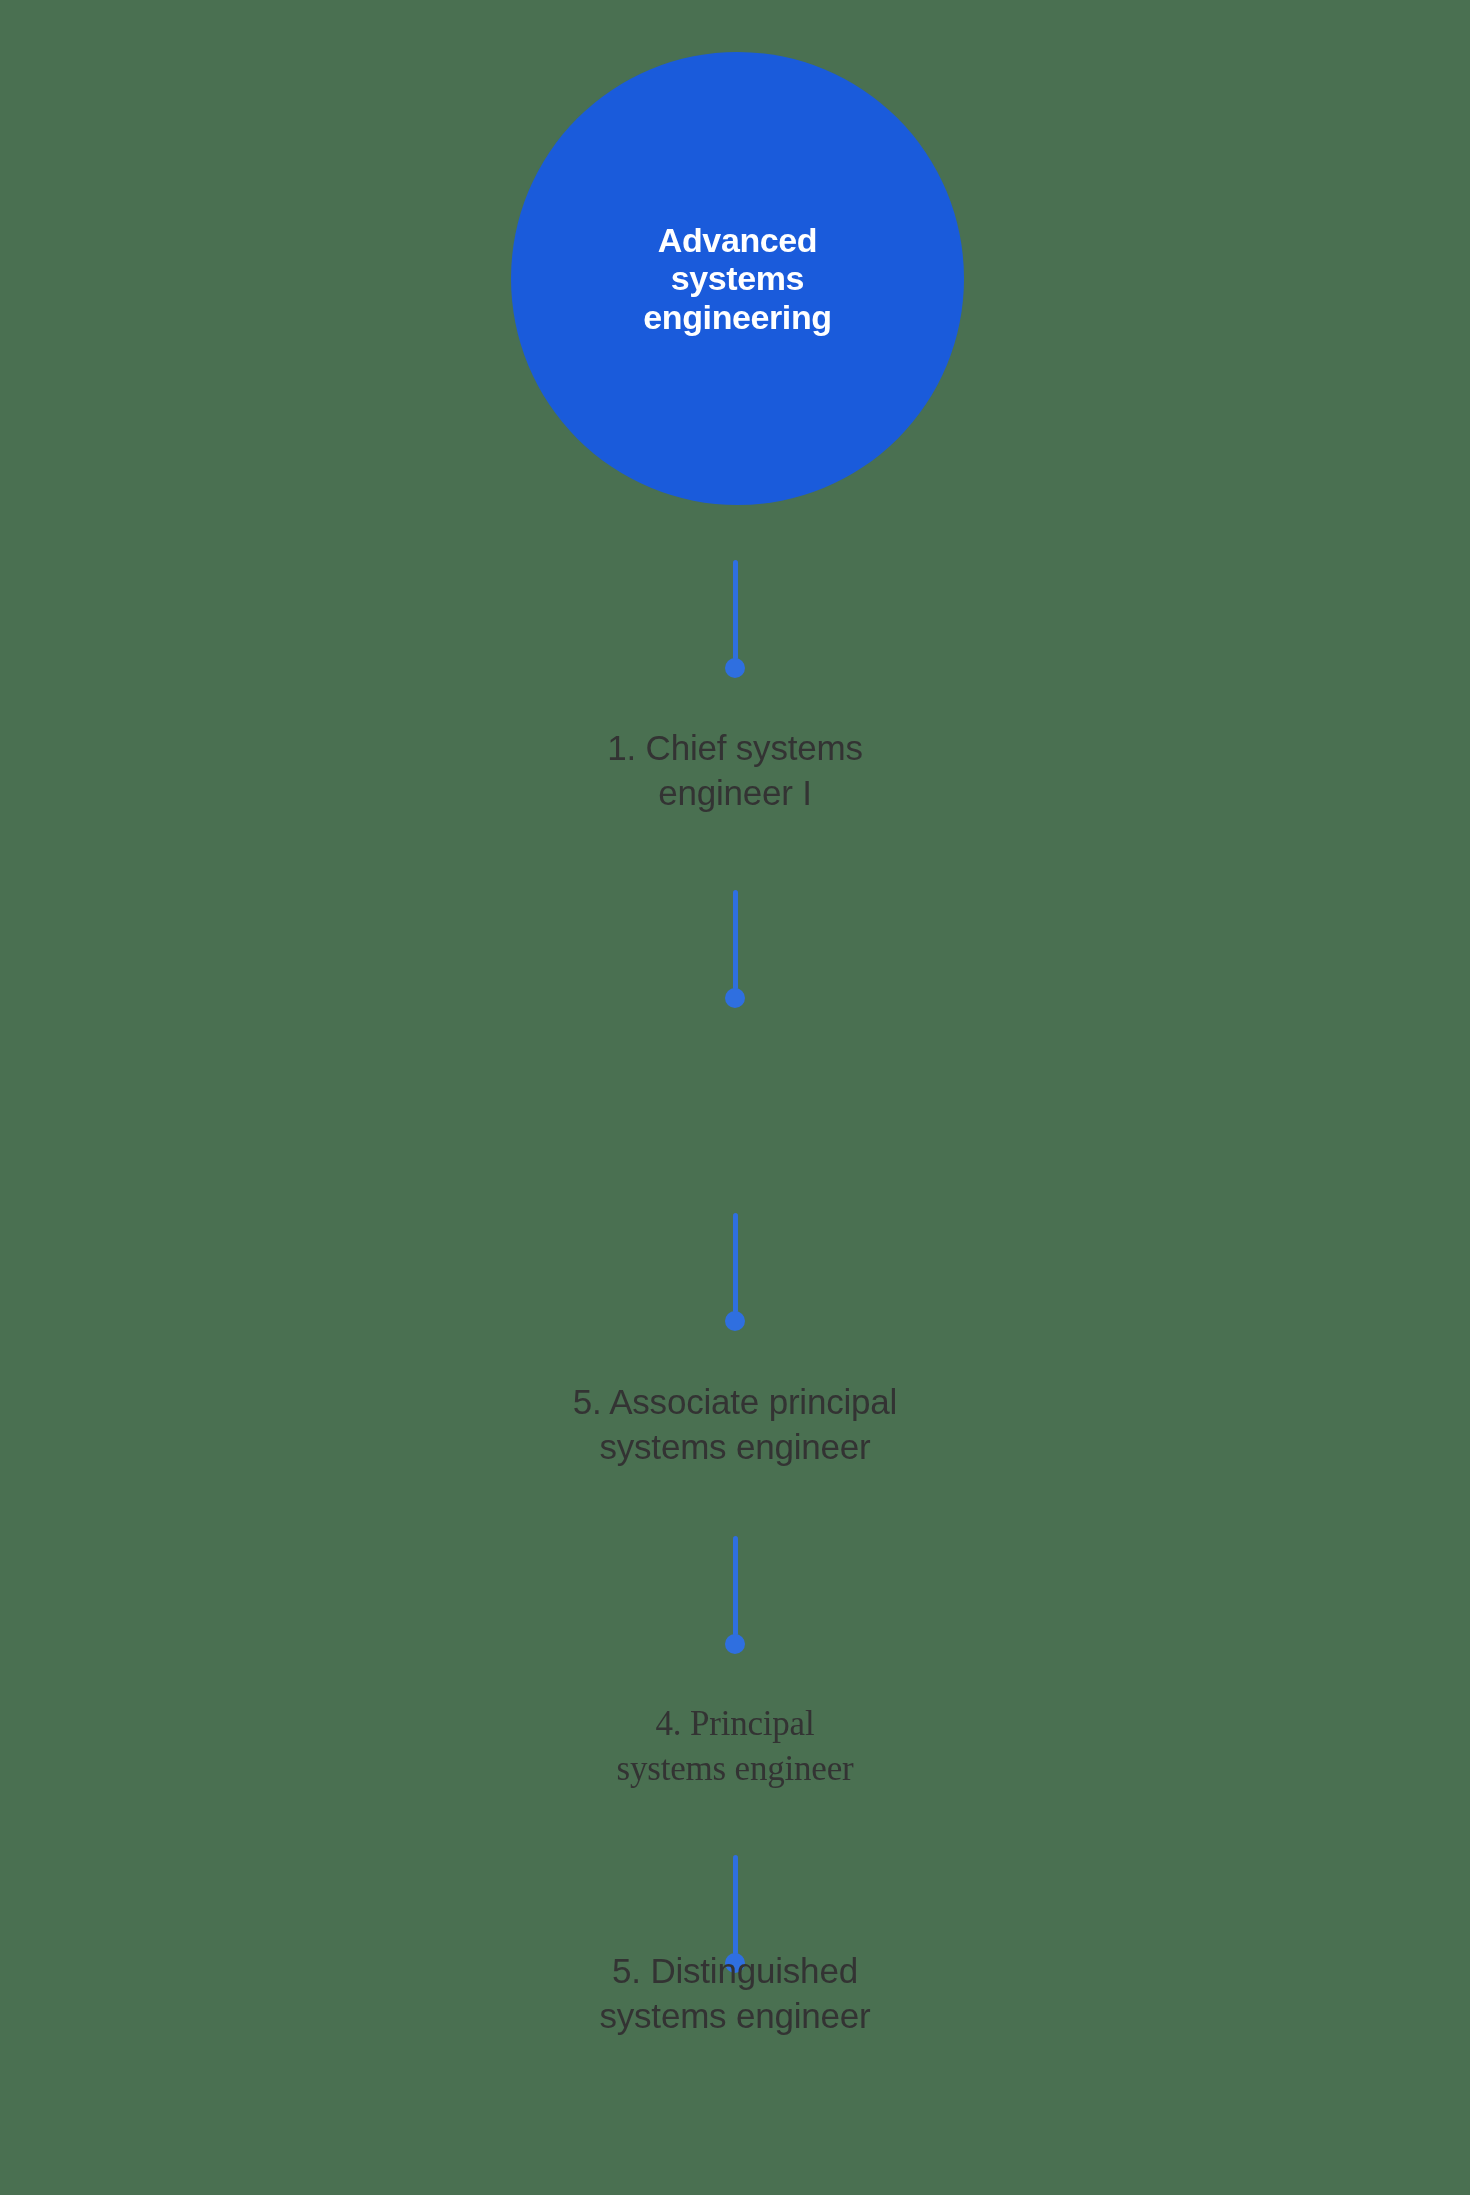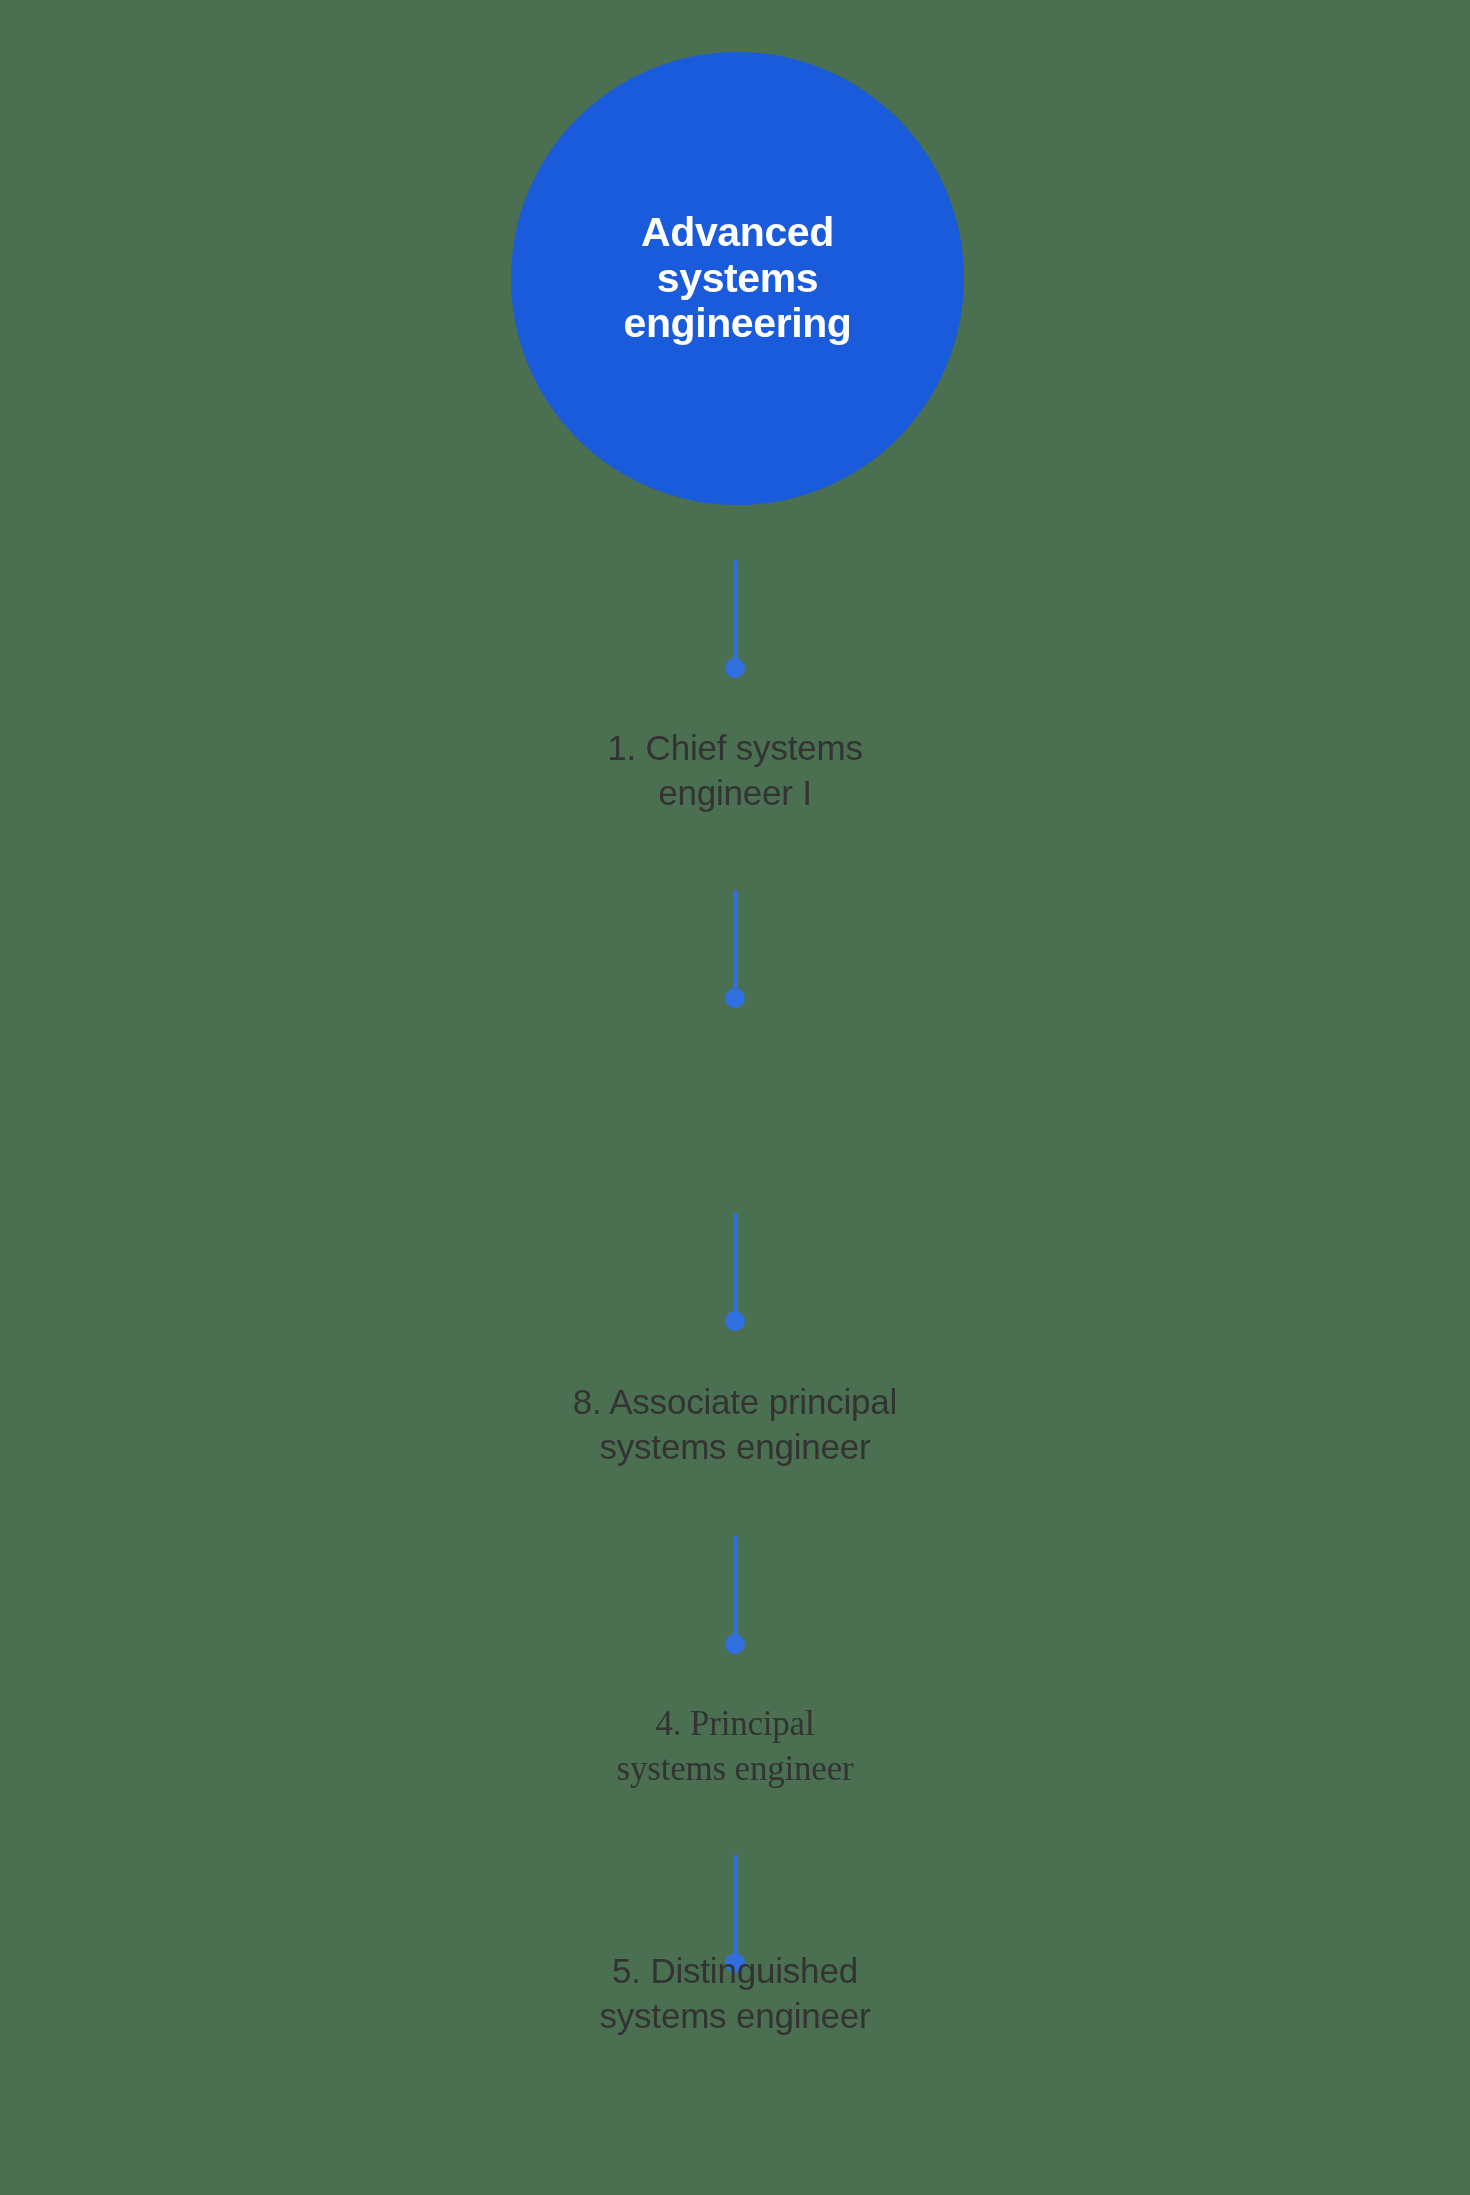--- a/index.html
+++ b/index.html
@@ -31,21 +31,21 @@
     height: 453px;
     border-radius: 50%;
     background: #1a5bdb;
     display: flex;
     align-items: center;
     justify-content: center;
     text-align: center;
   }
   .root-label {
     color: #ffffff;
-    font-size: 41px;
+    font-size: 34px;
     line-height: 1.12;
     font-weight: 700;
     letter-spacing: -0.4px;
     padding: 0 46px;
     text-align: center;
     white-space: pre-line;
   }
 
   
   .connector {
@@ -107,21 +107,21 @@
     <div class="line" style="height:100px;"></div>
     <div class="dot"></div>
   </div>
 
 
   <div class="connector" style="top:1213px;">
     <div class="line" style="height:100px;"></div>
     <div class="dot"></div>
   </div>
 
-  <div class="step-label" style="top:1380px;">8. Associate principal
+  <div class="step-label" style="top:1380px;">5. Associate principal
 systems engineer</div>
 
   <div class="connector" style="top:1536px;">
     <div class="line" style="height:100px;"></div>
     <div class="dot"></div>
   </div>
 
   <div class="step-label" style="top:1702px;font-family:Liberation Serif, serif;">4. Principal
 systems engineer</div>
 

